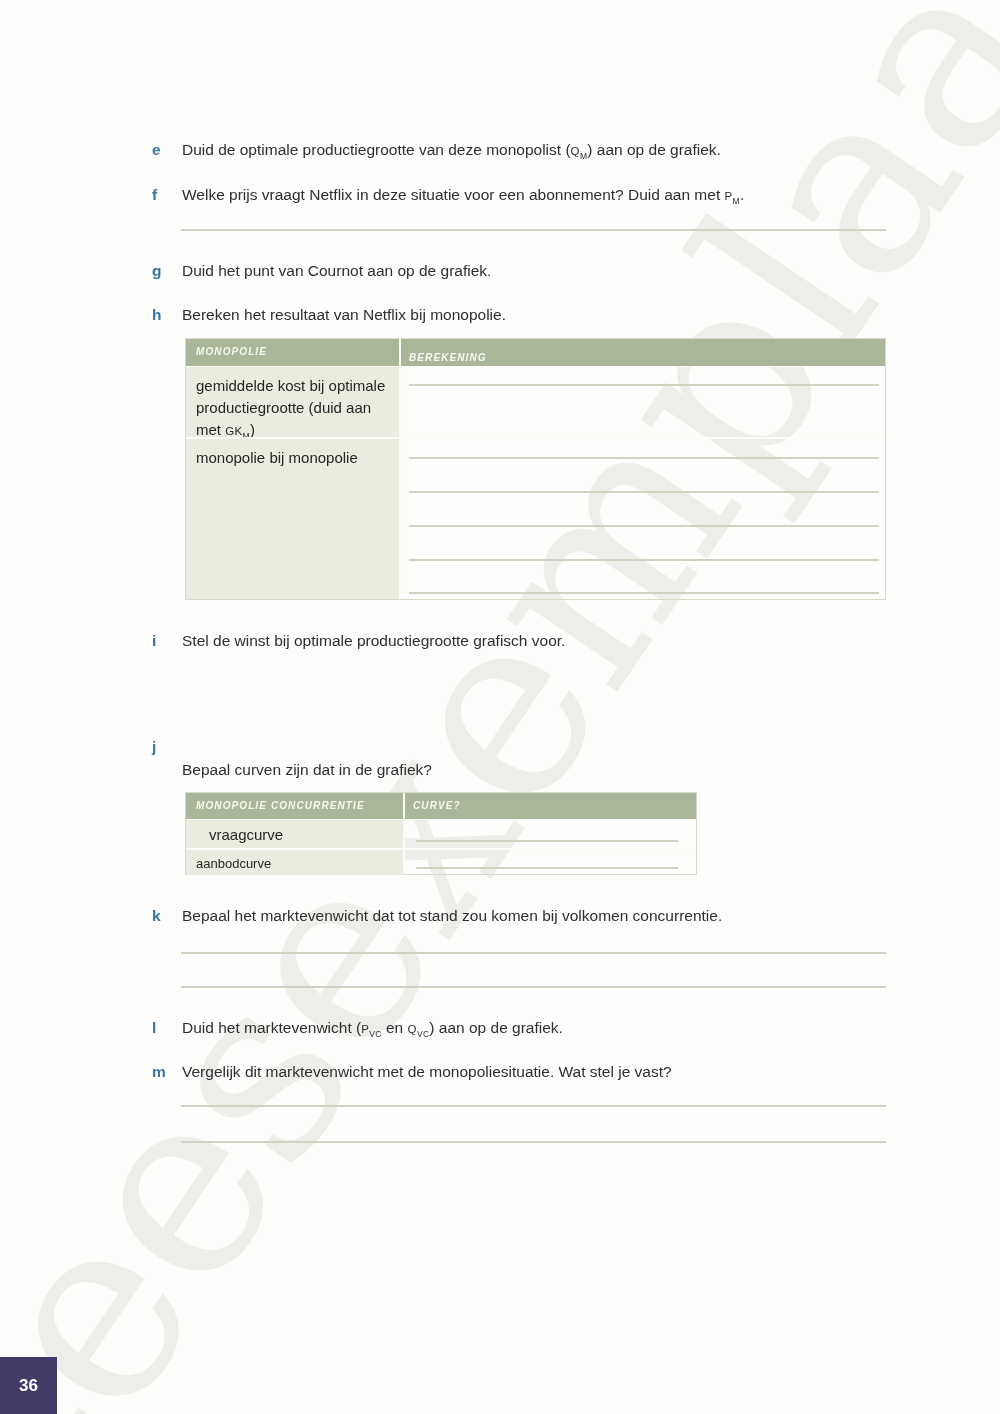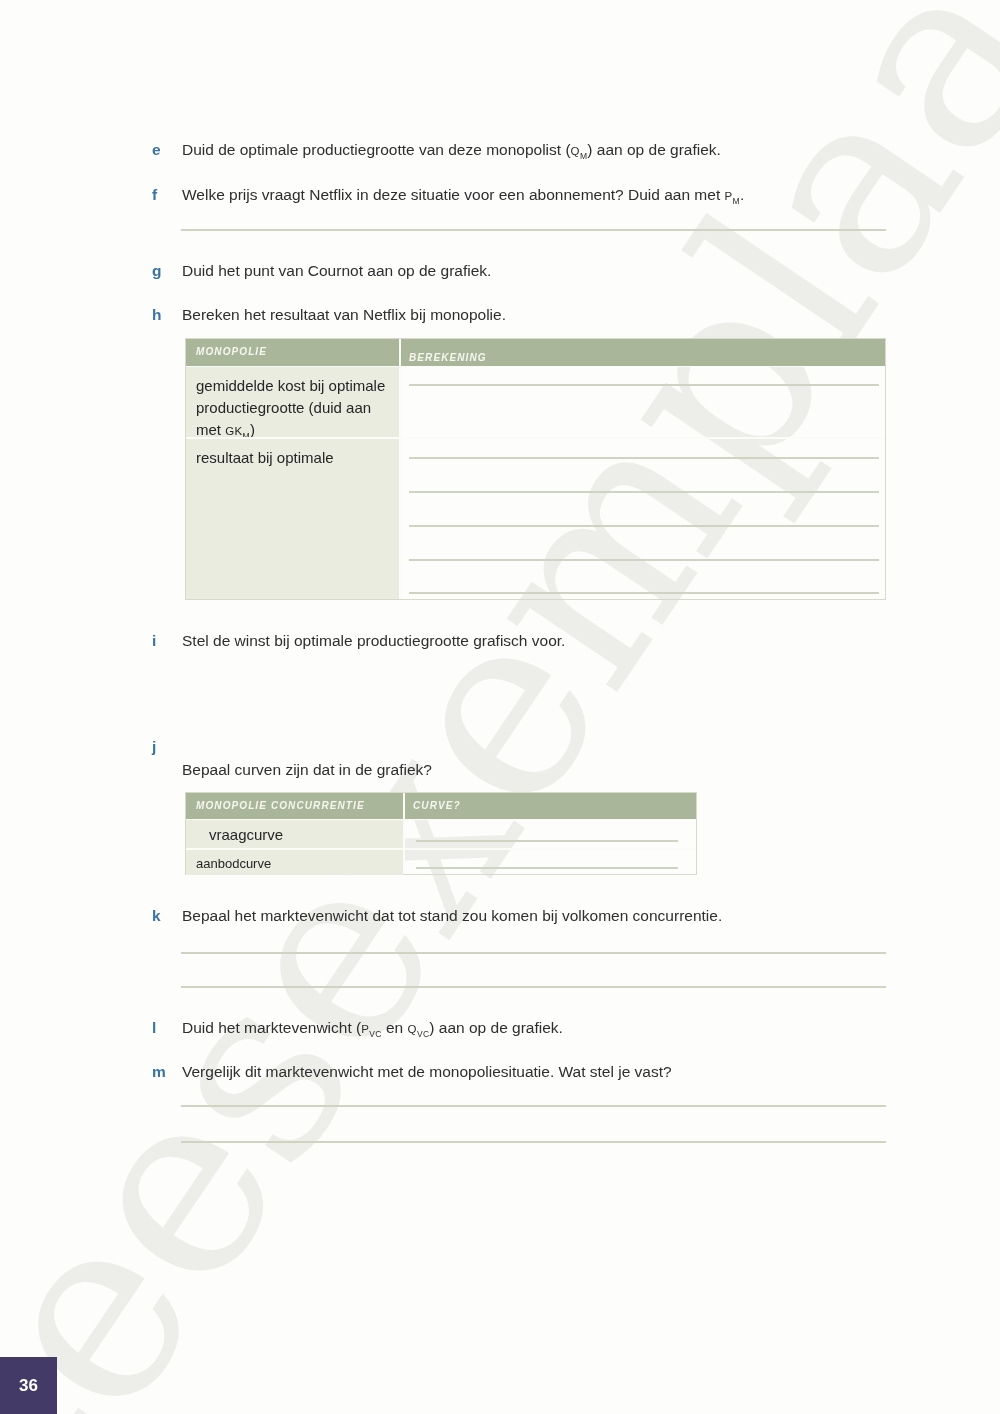--- a/index.html
+++ b/index.html
@@ -72,21 +72,21 @@
       <span class="ql">h</span>
       <span class="qt">Bereken het resultaat van Netflix bij monopolie.</span>
     </div>
 
     <div class="tbl" id="table1">
       <div class="th-band" style="height:27px;"></div>
       <span class="th-text" style="left:10px; top:7px;">MONOPOLIE</span>
       <span class="th-text" style="left:223px; top:13px;">BEREKENING</span>
 
       <div class="lcell" style="left:0; top:28px; width:213px; height:70px;"><span>gemiddelde kost bij optimale productiegrootte (duid aan met </span><span class="sc">GK</span><span class="sub">M</span><span>)</span></div>
-      <div class="lcell" style="left:0; top:100px; width:213px; height:160px;"><span>resultaat bij optimale</span></div>
+      <div class="lcell" style="left:0; top:100px; width:213px; height:160px;"><span>monopolie bij monopolie</span></div>
 
       <div class="hdiv" style="top:27px; height:1px;"></div>
       <div class="hdiv" style="top:98px;"></div>
       <div class="vdiv" style="left:213px;"></div>
 
       <div class="aline" style="left:223px; width:470px; top:45px;"></div>
       <div class="aline" style="left:223px; width:470px; top:118px;"></div>
       <div class="aline" style="left:223px; width:470px; top:152px;"></div>
       <div class="aline" style="left:223px; width:470px; top:186px;"></div>
       <div class="aline" style="left:223px; width:470px; top:220px;"></div>

